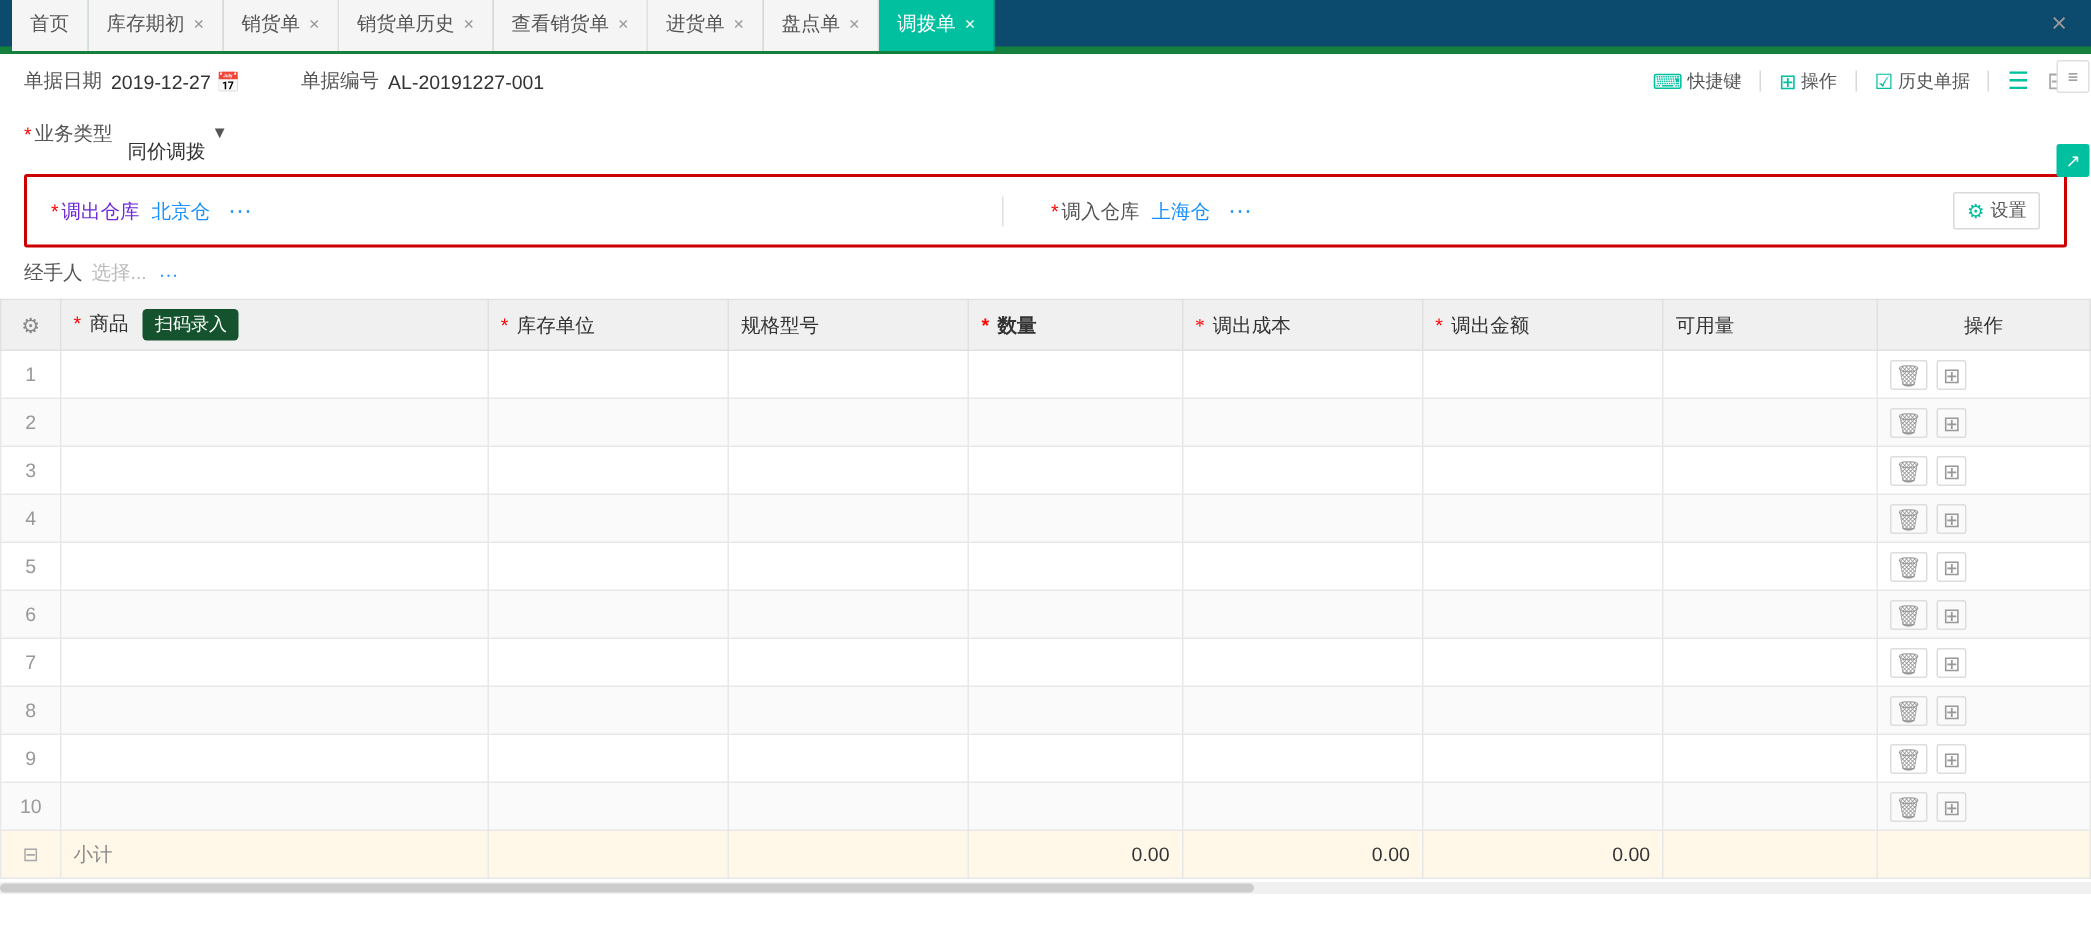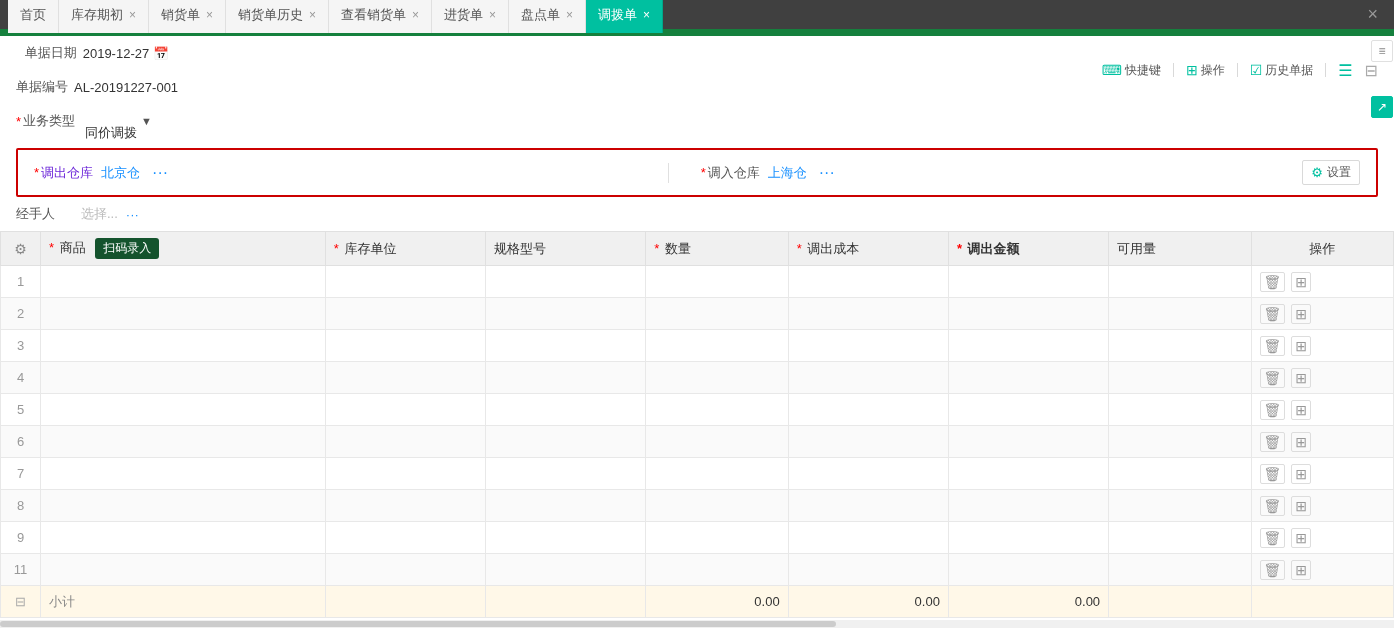--- a/index.html
+++ b/index.html
@@ -1,22 +1,22 @@
 <!DOCTYPE html>
 <html><head>
   <meta charset="utf-8">
   <style>
     * { box-sizing: border-box; margin: 0; padding: 0; }
     body { font-family: 'Microsoft YaHei', Arial, sans-serif; font-size: 13px; color: #333; background: #fff; overflow: hidden; }
 
     
     .tab-bar {
       display: flex; align-items: center;
-      border-bottom: 7px solid #15803d;
-      background: #404040;
+      border-bottom: 5px solid #15803d;
+      background: #0c4a6e;
       height: 36px;
       padding: 0 8px;
       position: relative;
     }
     .tab-item {
       display: flex; align-items: center;
       padding: 0 12px;
       height: 36px;
       cursor: pointer;
       font-size: 13px;
@@ -162,21 +162,21 @@
     <span class="tab-close">×</span>
   </div>
   <div class="tab-item active">
     <span>调拨单</span>
     <span class="tab-close">×</span>
   </div>
   <span class="window-close">×</span>
 </div>
 
 <div style="display:flex; align-items:center; justify-content:space-between; padding:8px 16px 4px 16px;">
-  <div style="display:flex;align-items:center;gap:16px;flex-direction:column;">
+  <div style="display:flex;align-items:center;gap:16px;">
     <div class="form-field">
       <span class="form-label">单据日期</span>
       <span class="form-value">2019-12-27</span>
       <span class="calendar-icon">📅</span>
     </div>
     <div class="form-field">
       <span class="form-label">单据编号</span>
       <span class="form-value">AL-20191227-001</span>
     </div>
   </div>
@@ -232,21 +232,21 @@
     <button class="settings-btn">
       <span class="settings-icon">⚙</span>
       <span>设置</span>
     </button>
   </div>
 </div>
 
 <div style="padding:0 16px 8px 16px; display:flex; align-items:flex-start;">
   <div class="form-field">
     <span class="form-label">经手人</span>
-    <span style="color:#bbb; margin-left:20px;">选择...</span>
+    <span style="color:#bbb; margin-left:0;">选择...</span>
     <span class="more-dots" style="margin-left:8px;">···</span>
   </div>
 </div>
 
 <div class="table-scroll">
   <table>
     <thead>
       <tr>
         <th style="width:40px;text-align:center;">
           <span class="gear-icon">⚙</span>
@@ -256,29 +256,29 @@
           <span>商品</span>
           <button class="scan-btn">扫码录入</button>
         </th>
         <th style="min-width:90px;margin-top:17px;">
           <span class="required-star">*</span>
           <span>库存单位</span>
         </th>
         <th style="min-width:90px;">
           <span>规格型号</span>
         </th>
-        <th style="min-width:80px;">
+        <th style="min-width:80px;font-weight:bold;">
           <span class="required-star">*</span>
           <span>数量</span>
         </th>
-        <th style="min-width:90px;">
+        <th style="min-width:90px;font-family:Liberation Serif, serif;">
           <span class="required-star">*</span>
           <span>调出成本</span>
         </th>
-        <th style="min-width:90px;font-weight:bold;">
+        <th style="min-width:90px;">
           <span class="required-star">*</span>
           <span>调出金额</span>
         </th>
         <th style="min-width:80px;">
           <span>可用量</span>
         </th>
         <th style="min-width:80px;text-align:center;">
           <span>操作</span>
         </th>
       </tr>
@@ -423,21 +423,21 @@
           <td></td>
           <td></td>
           <td>
             <div class="action-cell">
               <span class="icon-btn">🗑</span>
               <span class="icon-btn">⊞</span>
             </div>
           </td>
         </tr>
       <tr>
-          <td class="row-num">11</td>
+          <td class="row-num">10</td>
           <td></td>
           <td></td>
           <td></td>
           <td></td>
           <td></td>
           <td></td>
           <td></td>
           <td>
             <div class="action-cell">
               <span class="icon-btn">🗑</span>

